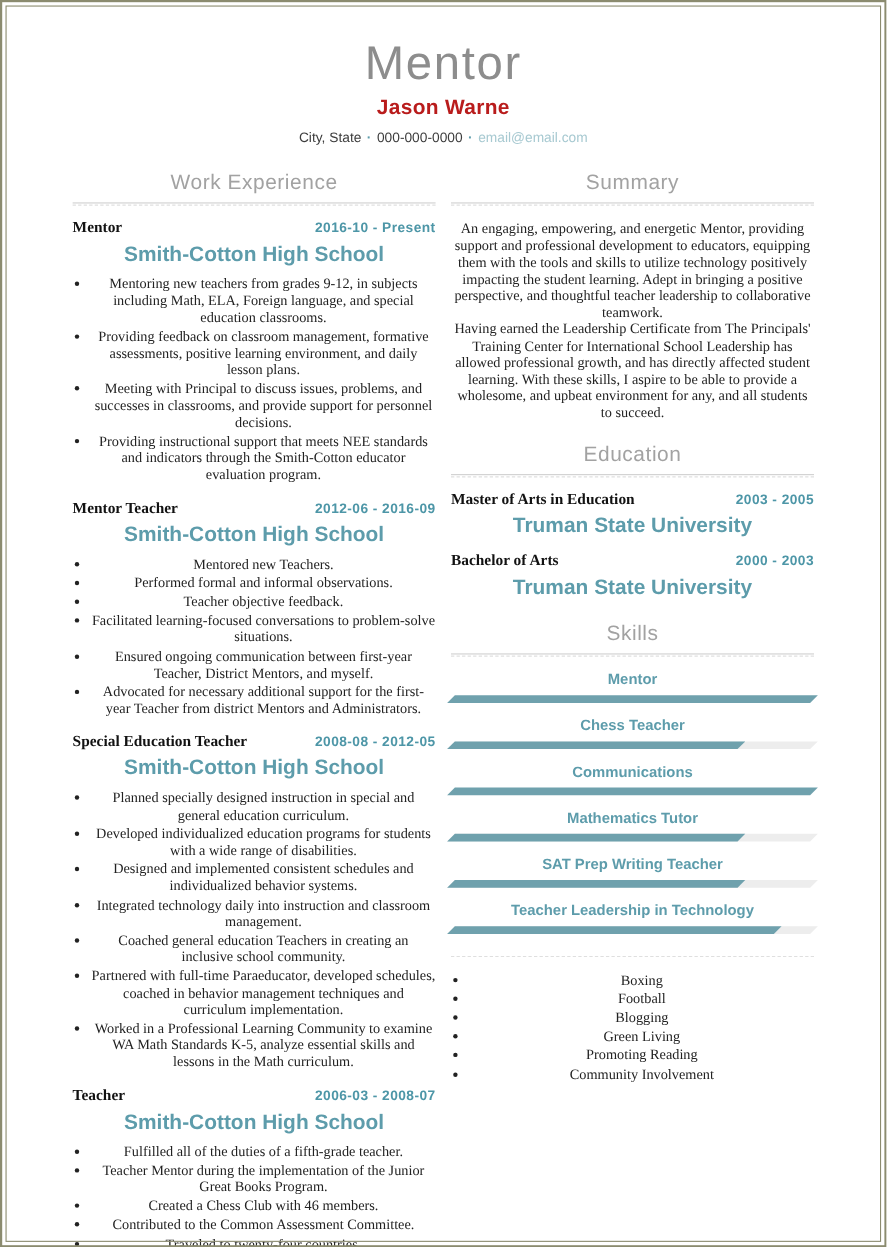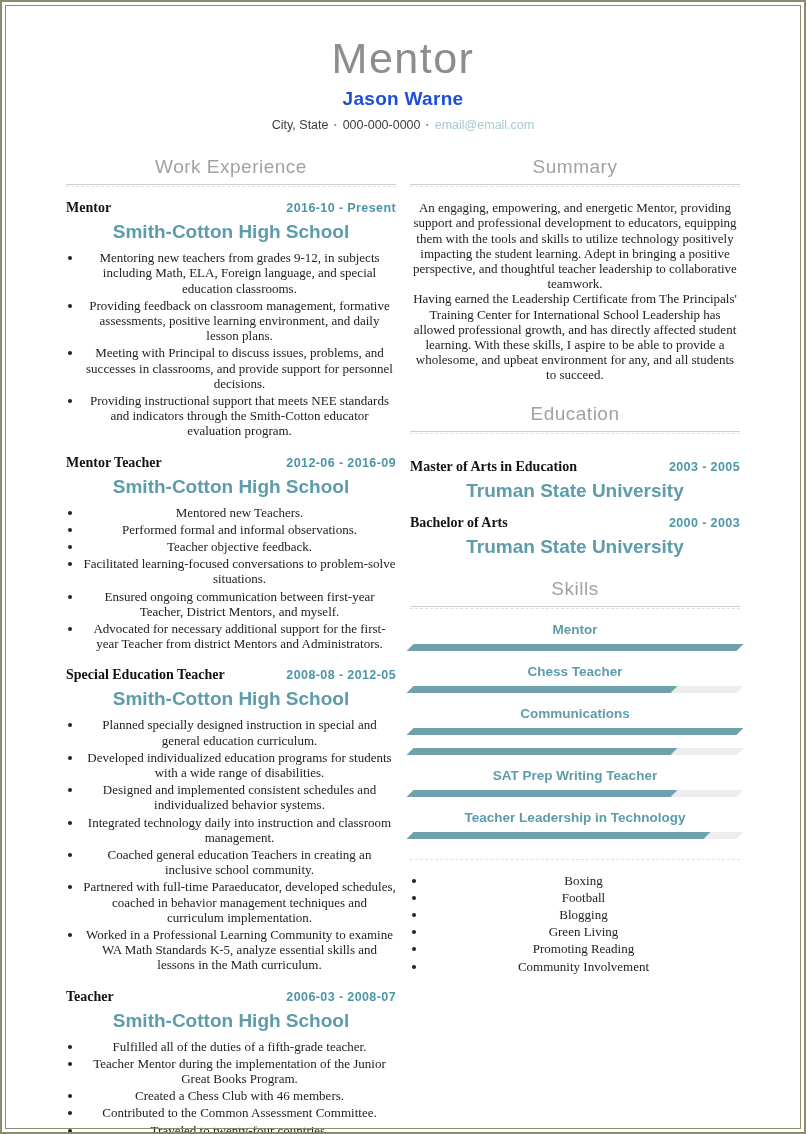--- a/index.html
+++ b/index.html
@@ -10,21 +10,21 @@
     -webkit-font-smoothing:antialiased;
   }
   .frame { position:absolute; inset:0; border:2px solid #8b8b6f; pointer-events:none; z-index:10; }
   .frame-inner { position:absolute; inset:5px; border:1px solid #8b8b6f; pointer-events:none; z-index:10; }
 
   .content { padding:36px 66px 0 66px; }
 
   
   .masthead { text-align:center; margin-bottom:24px; }
   .doc-title { font-size:43px; font-weight:300; color:#8d8d8d; letter-spacing:1.5px; line-height:1.05; }
-  .person-name { font-size:19px; font-weight:bold; color:#1d4ed8; margin-top:7px; letter-spacing:0.3px; }
+  .person-name { font-size:19px; font-weight:bold; color:#b91c1c; margin-top:7px; letter-spacing:0.3px; }
   .contact-line { font-size:12.5px; color:#3d3d3d; margin-top:8px; }
   .contact-line .sep { color:#5d9cab; margin:0 5px; font-weight:bold; }
   .contact-line .email { color:#a7c9d1; text-decoration:none;margin-top:41px; }
 
   
   .sec-title { font-size:19px; font-weight:400; color:#a2a2a2; letter-spacing:0.5px;
                margin:0; padding-bottom:6px; border-bottom:1px solid #cfcfcf; }
   .dash-rule { border-top:1px dashed #dfdfdf; margin-top:1px; height:0; }
   .sec-body { padding-top:13px; }
   section { margin-bottom:20px;text-align:center; }
@@ -154,21 +154,21 @@
         <div class="sec-body summary-text">
           <p>An engaging, empowering, and energetic Mentor, providing support and professional development to educators, equipping them with the tools and skills to utilize technology positively impacting the student learning. Adept in bringing a positive perspective, and thoughtful teacher leadership to collaborative teamwork.</p>
           <p>Having earned the Leadership Certificate from The Principals' Training Center for International School Leadership has allowed professional growth, and has directly affected student learning. With these skills, I aspire to be able to provide a wholesome, and upbeat environment for any, and all students to succeed.</p>
         </div>
       </section>
 
       <section>
         <h2 class="sec-title">Education</h2>
         <div class="dash-rule"></div>
         <div class="sec-body">
-          <div class="entry" style="margin-bottom:13px;margin-top:12px;">
+          <div class="entry" style="margin-bottom:13px;">
             <div class="entry-head">
               <span class="entry-title">Master of Arts in Education</span>
               <span class="entry-date">2003 - 2005</span>
             </div>
             <div class="entry-org" style="margin-bottom:0;">Truman State University</div>
           </div>
           <div class="entry" style="margin-bottom:0;">
             <div class="entry-head">
               <span class="entry-title">Bachelor of Arts</span>
               <span class="entry-date">2000 - 2003</span>
@@ -194,20 +194,21 @@
                 <div class="bar-fill" style="width: 80%;"></div>
               </div>
           </div>
           <div class="skill">
             <div class="skill-label">Communications</div>
             <div class="bar-track">
                 <div class="bar-fill" style="width: 100%;"></div>
               </div>
           </div>
           <div class="skill">
+            <div class="skill-label">Mathematics Tutor</div>
             <div class="bar-track">
                 <div class="bar-fill" style="width: 80%;"></div>
               </div>
           </div>
           <div class="skill">
             <div class="skill-label">SAT Prep Writing Teacher</div>
             <div class="bar-track">
                 <div class="bar-fill" style="width: 80%;"></div>
               </div>
           </div>

